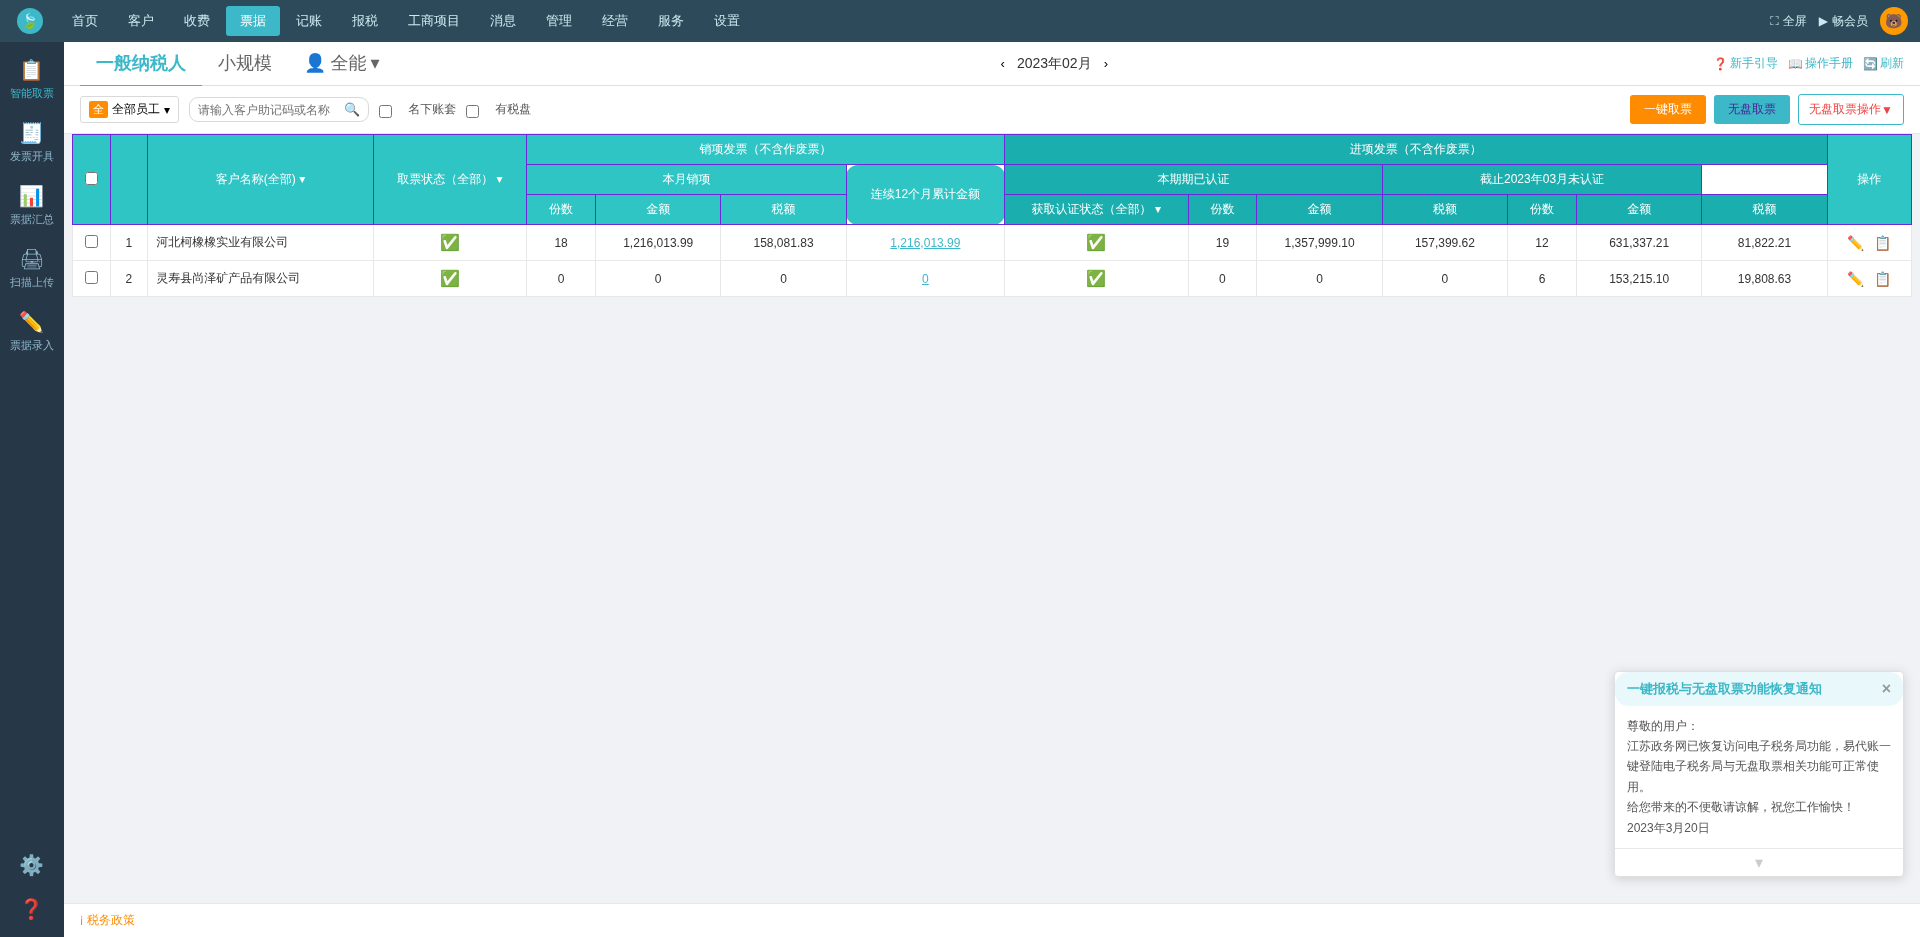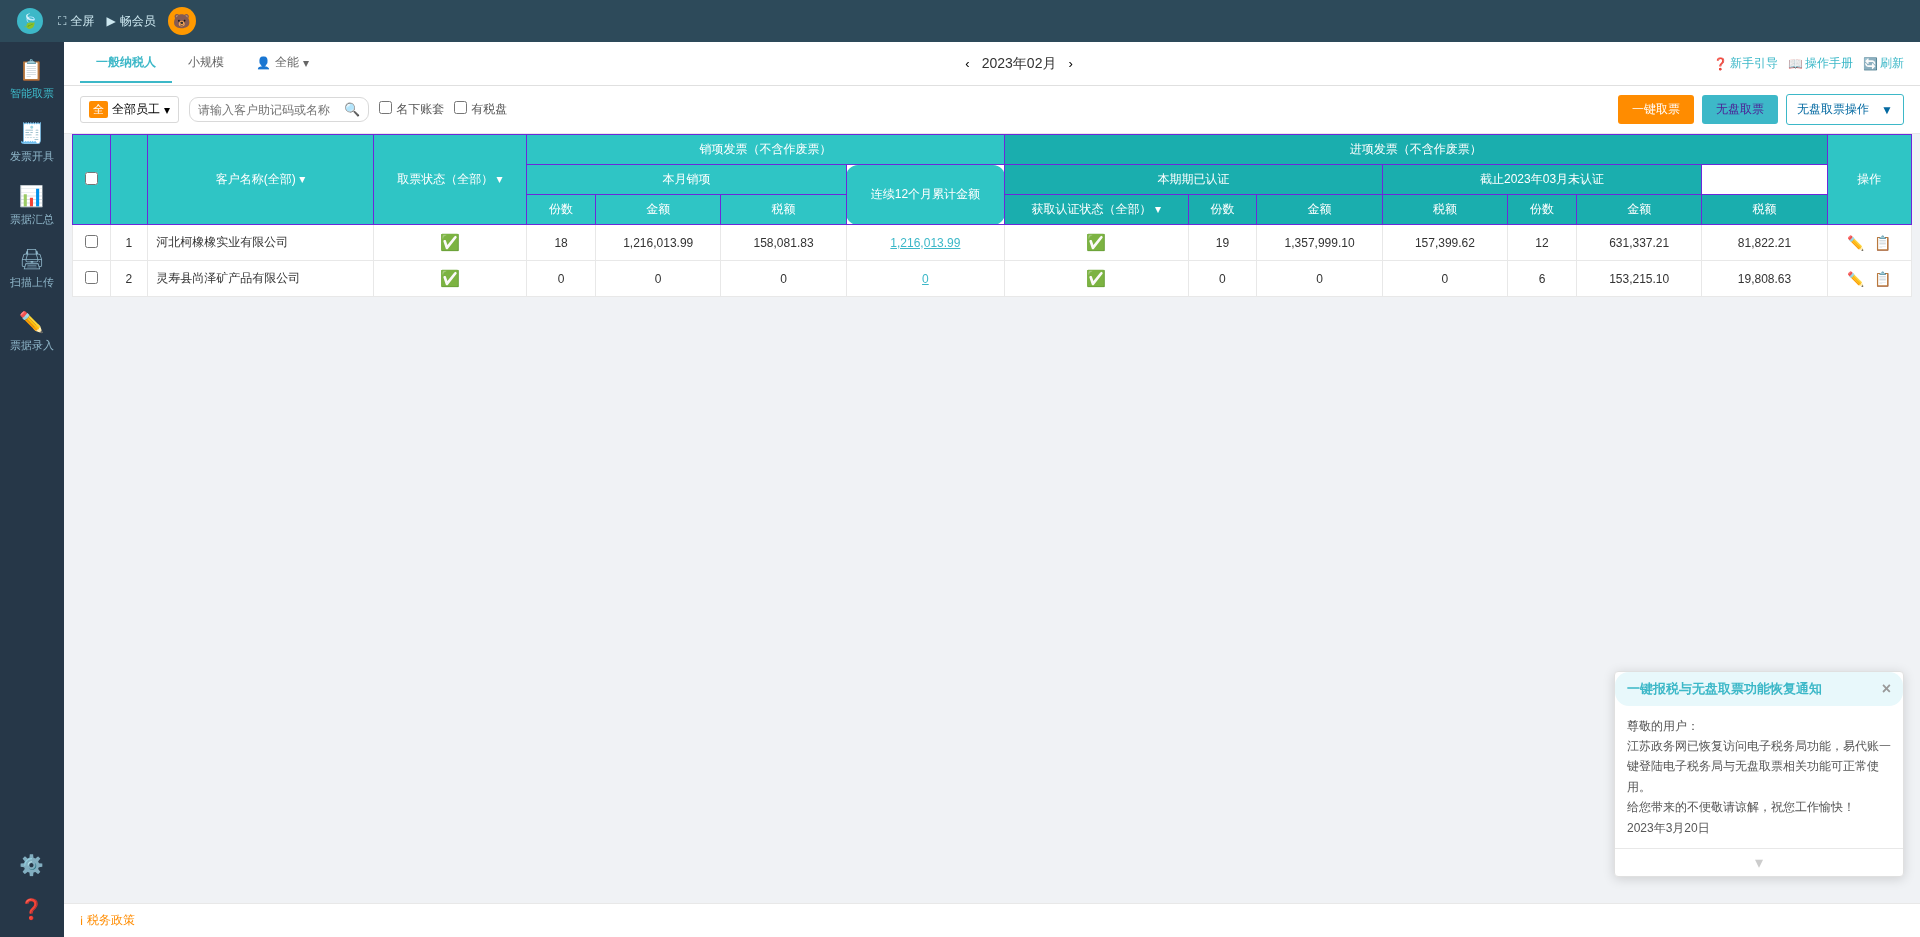--- a/index.html
+++ b/index.html
@@ -46,21 +46,21 @@
     
     .main { flex: 1; display: flex; flex-direction: column; background: #f0f2f5; overflow: hidden; }
 
     
     .tab-bar {
       background: #fff; display: flex; align-items: center;
       padding: 0 16px; border-bottom: 1px solid #e0e0e0; height: 44px;
       gap: 0;
     }
     .tab-item {
-      padding: 10px 16px; cursor: pointer; color: #666; font-size: 12px;
+      padding: 10px 16px; cursor: pointer; color: #666; font-size: 18px;
       border-bottom: 2px solid transparent; display: flex; align-items: center; gap: 4px;
     }
     .tab-item.active { color: #3db8c8; border-bottom-color: #3db8c8; font-weight: bold; }
     .tab-nav-center {
       flex: 1; display: flex; justify-content: center; align-items: center; gap: 12px;
     }
     .tab-actions { display: flex; align-items: center; gap: 10px; font-size: 12px; color: #3db8c8; }
     .tab-actions span { cursor: pointer; display: flex; align-items: center; gap: 2px; }
 
     
@@ -77,34 +77,34 @@
       background: #ff8c00; color: #fff; border-radius: 2px; padding: 1px 4px; font-size: 11px;
     }
     .search-box {
       display: flex; align-items: center; border: 1px solid #d9d9d9; border-radius: 9px;
       padding: 4px 8px; gap: 6px; flex: 0 0 180px;
     }
     .search-box input {
       border: none; outline: none; font-size: 12px; color: #999; width: 140px;
     }
     .checkbox-item {
-      display: flex; align-items: flex-start; gap: 4px; font-size: 12px; color: #555; cursor: pointer;
+      display: flex; align-items: flex-end; gap: 16px; font-size: 12px; color: #555; cursor: pointer;
     }
     .toolbar-right { margin-left: auto; display: flex; align-items: center; gap: 8px; }
     .btn-orange {
       background: #ff8c00; color: #fff; border: none; border-radius: 3px;
       padding: 6px 14px; font-size: 12px; cursor: pointer; white-space: nowrap;
     }
     .btn-teal {
       background: #3db8c8; color: #4c1d95; border: none; border-radius: 3px;
       padding: 6px 14px; font-size: 12px; cursor: pointer; white-space: nowrap;
     }
     .btn-dropdown {
-      background: #fff; color: #0369a1; border: 1px solid #3db8c8; border-radius: 3px;
-      padding: 6px 10px; font-size: 12px; cursor: pointer; display: flex; align-items: center; gap: 12px;
+      background: #fff; color: #ef4444; border: 1px solid #3db8c8; border-radius: 3px;
+      padding: 6px 10px; font-size: 12px; cursor: pointer; display: flex; align-items: center; gap: 0;
     }
 
     
     .table-wrapper { flex: 1; overflow: auto; padding: 0 8px 8px; }
     .data-table { width: 100%; border-collapse: collapse; font-size: 12px; background: #fff; }
     .data-table th {
       background: #2fc5c5; color: #fff; text-align: center;
       padding: 6px 8px; border: 1px solid #6d28d9; font-weight: normal; white-space: nowrap;
     }
     .data-table th.dark { background: #1aaeae; }
@@ -146,20 +146,34 @@
   </style>
 </head>
 <body>
 
 <div class="top-nav">
   <div class="logo">
     <svg viewBox="0 0 28 28" fill="none">
       <circle cx="14" cy="14" r="13" fill="#3db8c8"></circle>
       <text x="14" y="19" text-anchor="middle" fill="white" font-size="14" font-family="Arial">🍃</text>
     </svg>
+  </div>
+  <div class="nav-items">
+    <div class="nav-item">首页</div>
+    <div class="nav-item">客户</div>
+    <div class="nav-item">收费</div>
+    <div class="nav-item active">票据</div>
+    <div class="nav-item">记账</div>
+    <div class="nav-item">报税</div>
+    <div class="nav-item">工商项目</div>
+    <div class="nav-item">消息</div>
+    <div class="nav-item">管理</div>
+    <div class="nav-item">经营</div>
+    <div class="nav-item">服务</div>
+    <div class="nav-item">设置</div>
   </div>
   <div class="nav-right">
     <div class="btn-fullscreen">
       <span>⛶</span>
       <span>全屏</span>
     </div>
     <div class="btn-member">
       <span>▶</span>
       <span>畅会员</span>
     </div>

